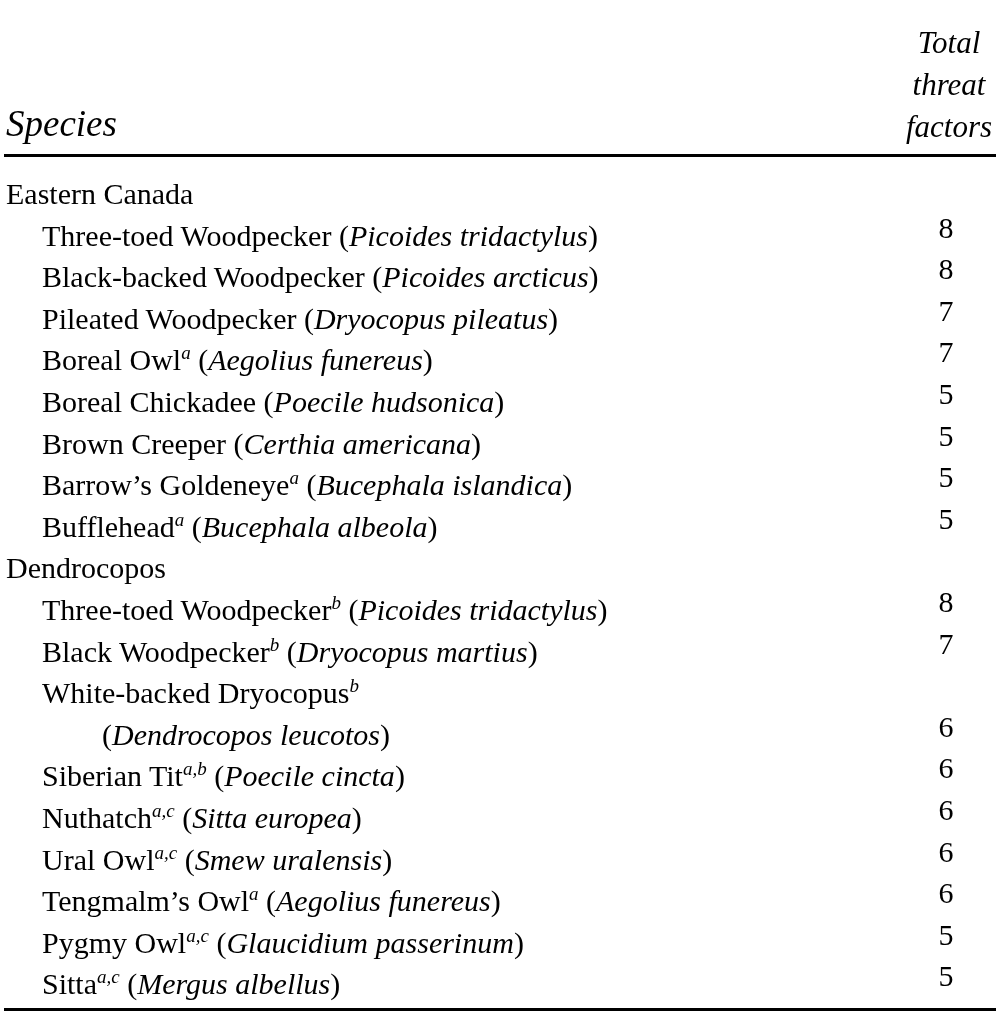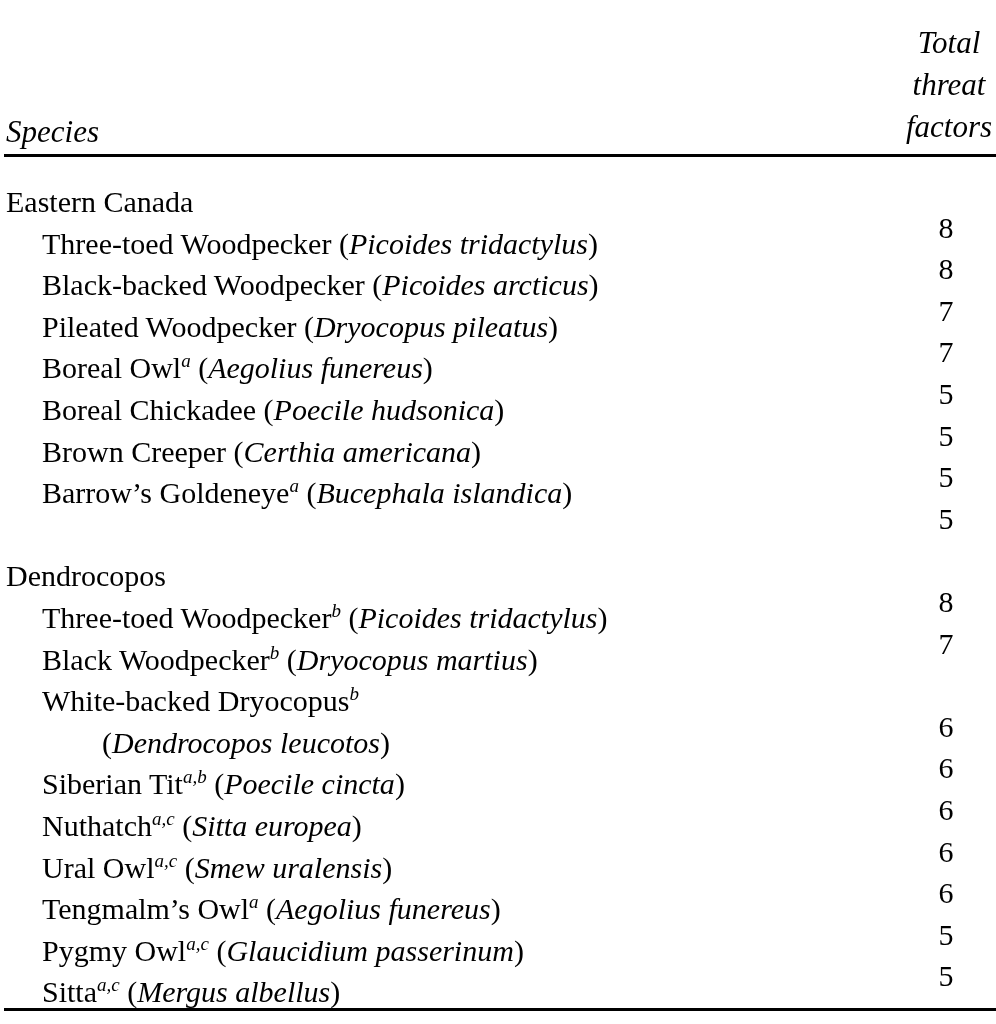--- a/index.html
+++ b/index.html
@@ -3,40 +3,40 @@
   <meta charset="utf-8">
   <style>
     html, body { margin: 0; padding: 0; background: #ffffff; }
     body {
       width: 996px; height: 1024px; overflow: hidden; position: relative;
       font-family: "DejaVu Serif", "Liberation Serif", serif;
       color: #000;
     }
     .page { position: absolute; left: 0; top: 0; width: 996px; height: 1024px; }
     .hdr-species {
-      position: absolute; left: 6px; top: 112px;
-      font-size: 31px; font-style: italic; line-height: 40px;
+      position: absolute; left: 6px; top: 104px;
+      font-size: 37px; font-style: italic; line-height: 40px;
       font-family: "Liberation Serif", "DejaVu Serif", serif;
     }
     .hdr-total {
       position: absolute; left: 884px; top: 22px; width: 130px;
       font-size: 31px; font-style: italic; line-height: 42px; text-align: center;
       font-family: "Liberation Serif", "DejaVu Serif", serif;
     }
     .hdr-total div { white-space: nowrap; }
     .rule { position: absolute; left: 4px; width: 992px; height: 3px; background: #000; }
     .rule.top { top: 154px; }
     .rule.bottom { top: 1008px; }
     .rows { position: absolute; left: 0; top: 165px; width: 996px; }
     .row {
       position: relative; height: 41.6px; line-height: 41.6px;
       font-size: 30px; white-space: nowrap;
       font-family: "Liberation Serif", "DejaVu Serif", serif;
     }
-    .row .name { position: absolute; left: 42px; top: 16px; }
+    .row .name { position: absolute; left: 42px; top: 8px; }
     .row.group .name { left: 6px; }
     .row.sub .name { left: 66px; margin-left: 36px; }
     .row .it { font-style: italic; }
     .row sup { font-style: italic; font-size: 19px; line-height: 0; vertical-align: 11px; }
     .row .val { position: absolute; left: 920px; width: 52px; text-align: center; top: 0; }
   </style>
 </head>
 <body>
 
 <div class="page">
@@ -74,20 +74,21 @@
       </div>
       <div class="row">
         <span class="name"><span>Brown Creeper</span> (<span class="it">Certhia americana</span>)</span>
         <span class="val">5</span>
       </div>
       <div class="row">
         <span class="name"><span>Barrow’s Goldeneye</span><sup>a</sup> (<span class="it">Bucephala islandica</span>)</span>
         <span class="val">5</span>
       </div>
       <div class="row">
+        <span class="name"><span>Bufflehead</span><sup>a</sup> (<span class="it">Bucephala albeola</span>)</span>
         <span class="val">5</span>
       </div>
       <div class="row group">
         <span class="name">Dendrocopos</span>
       </div>
       <div class="row">
         <span class="name"><span>Three-toed Woodpecker</span><sup>b</sup> (<span class="it">Picoides tridactylus</span>)</span>
         <span class="val">8</span>
       </div>
       <div class="row">

